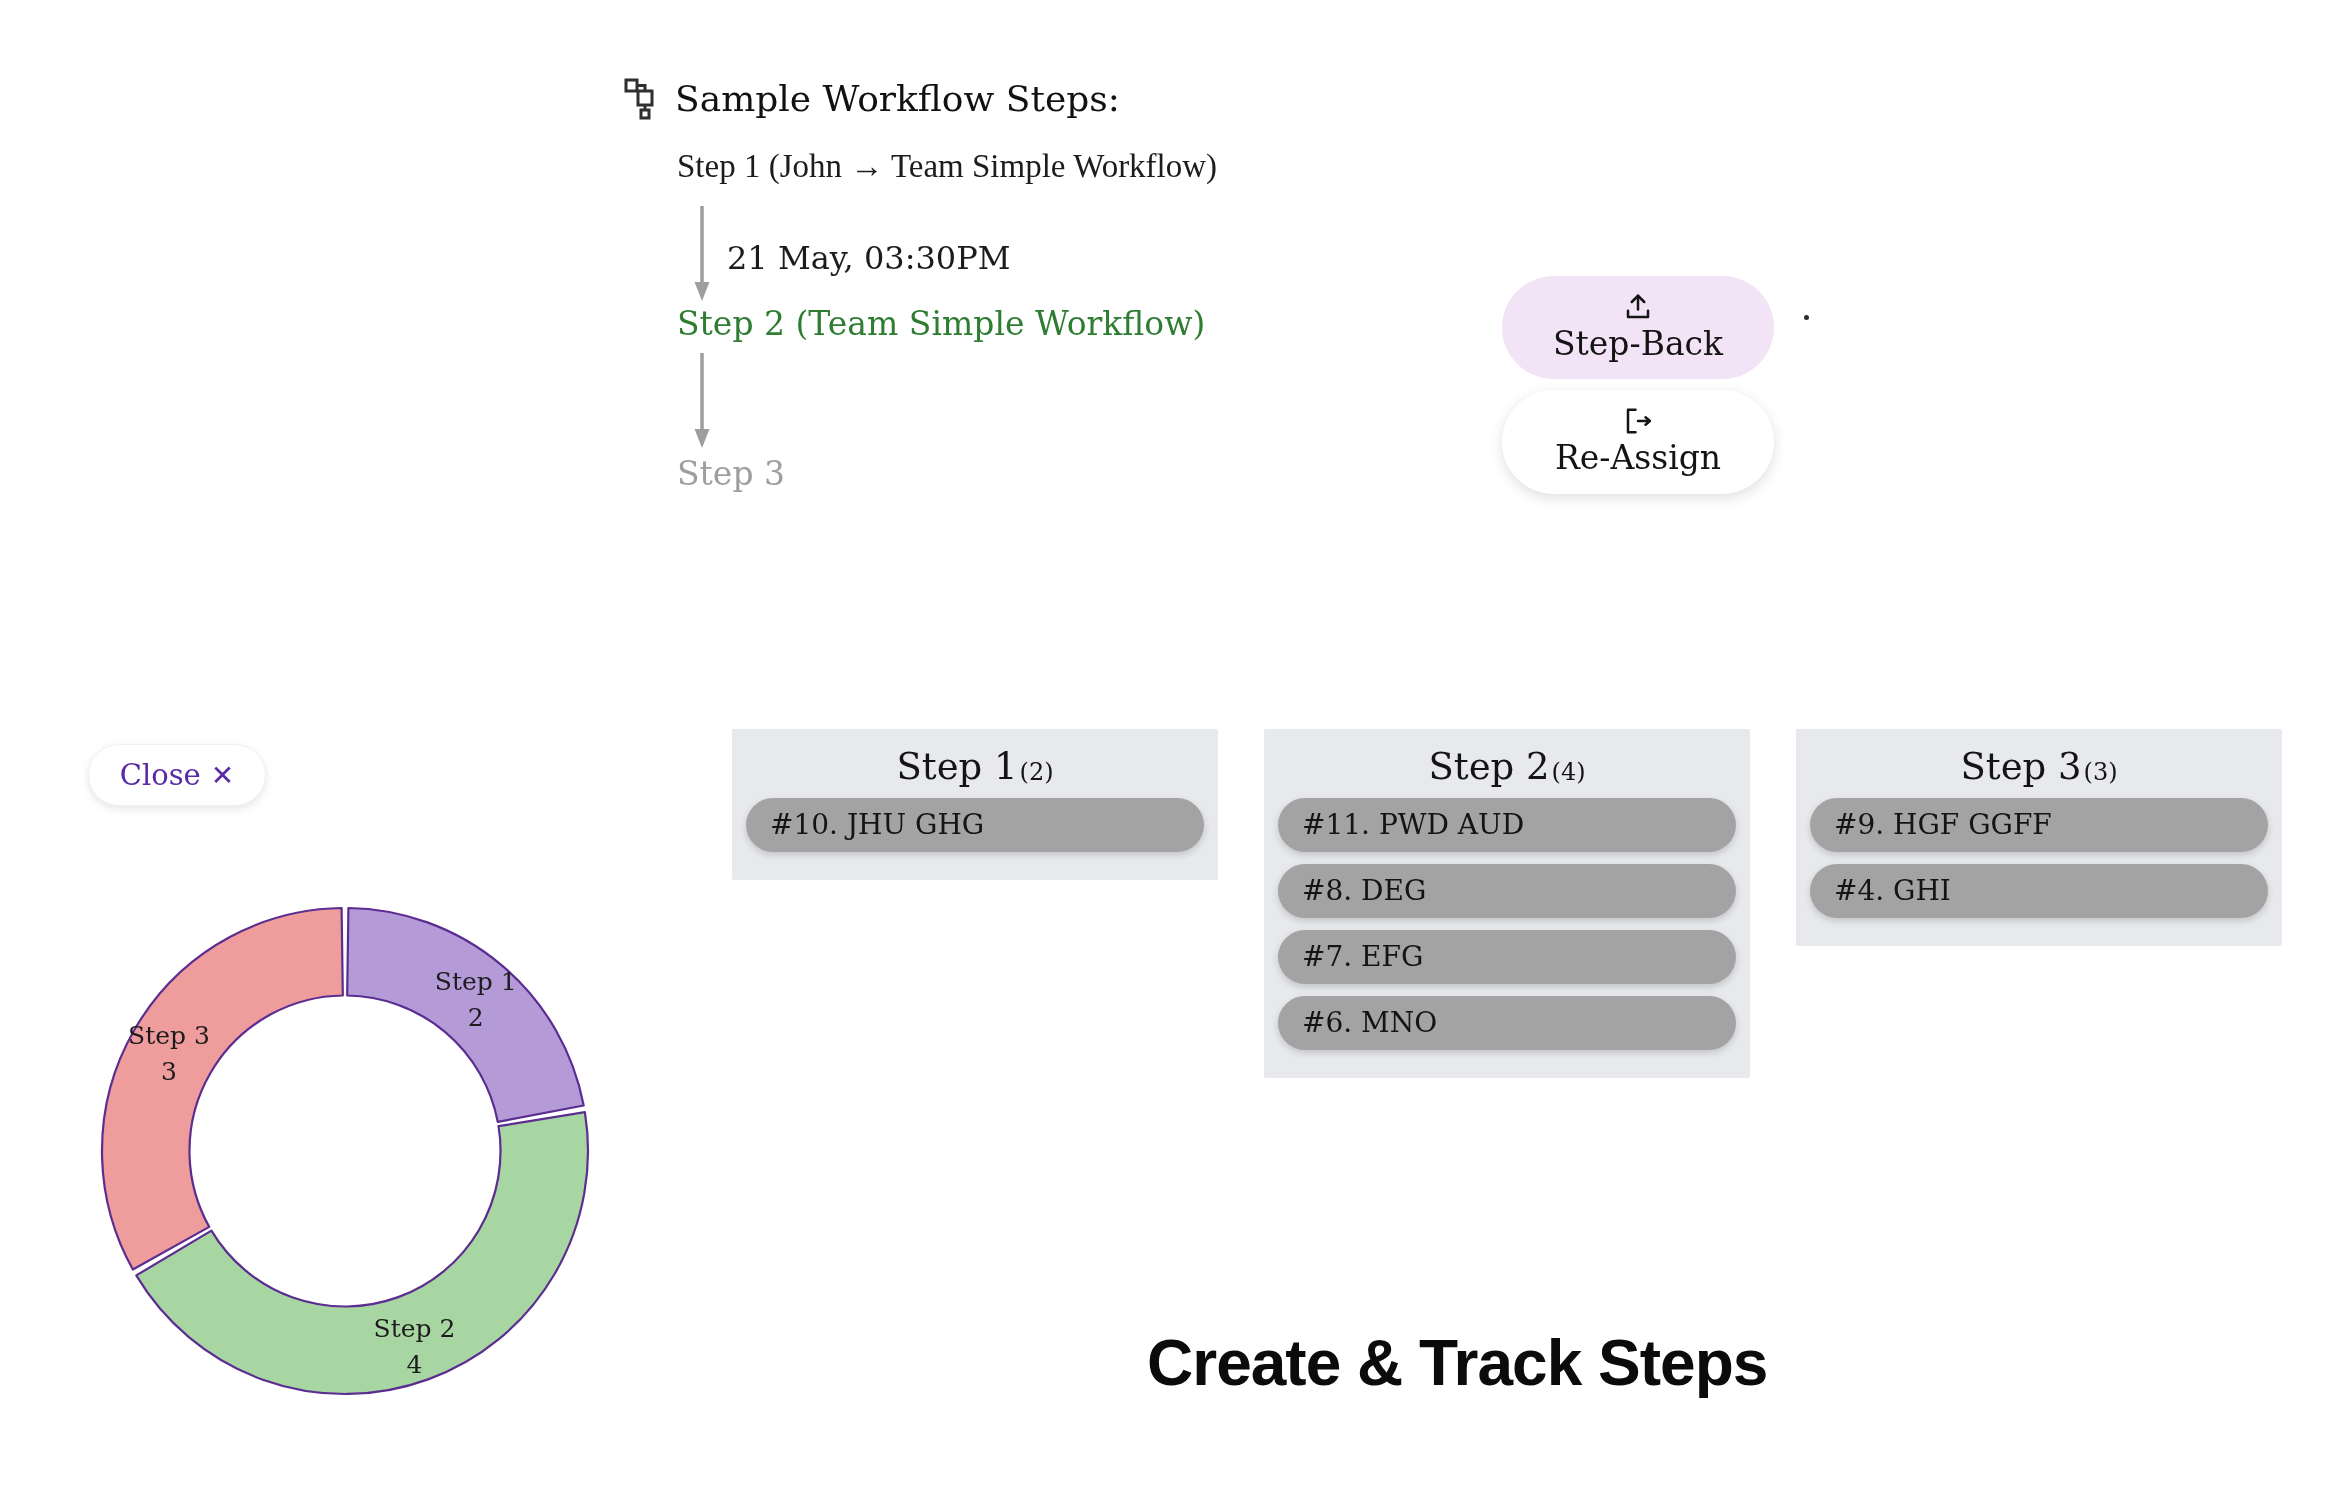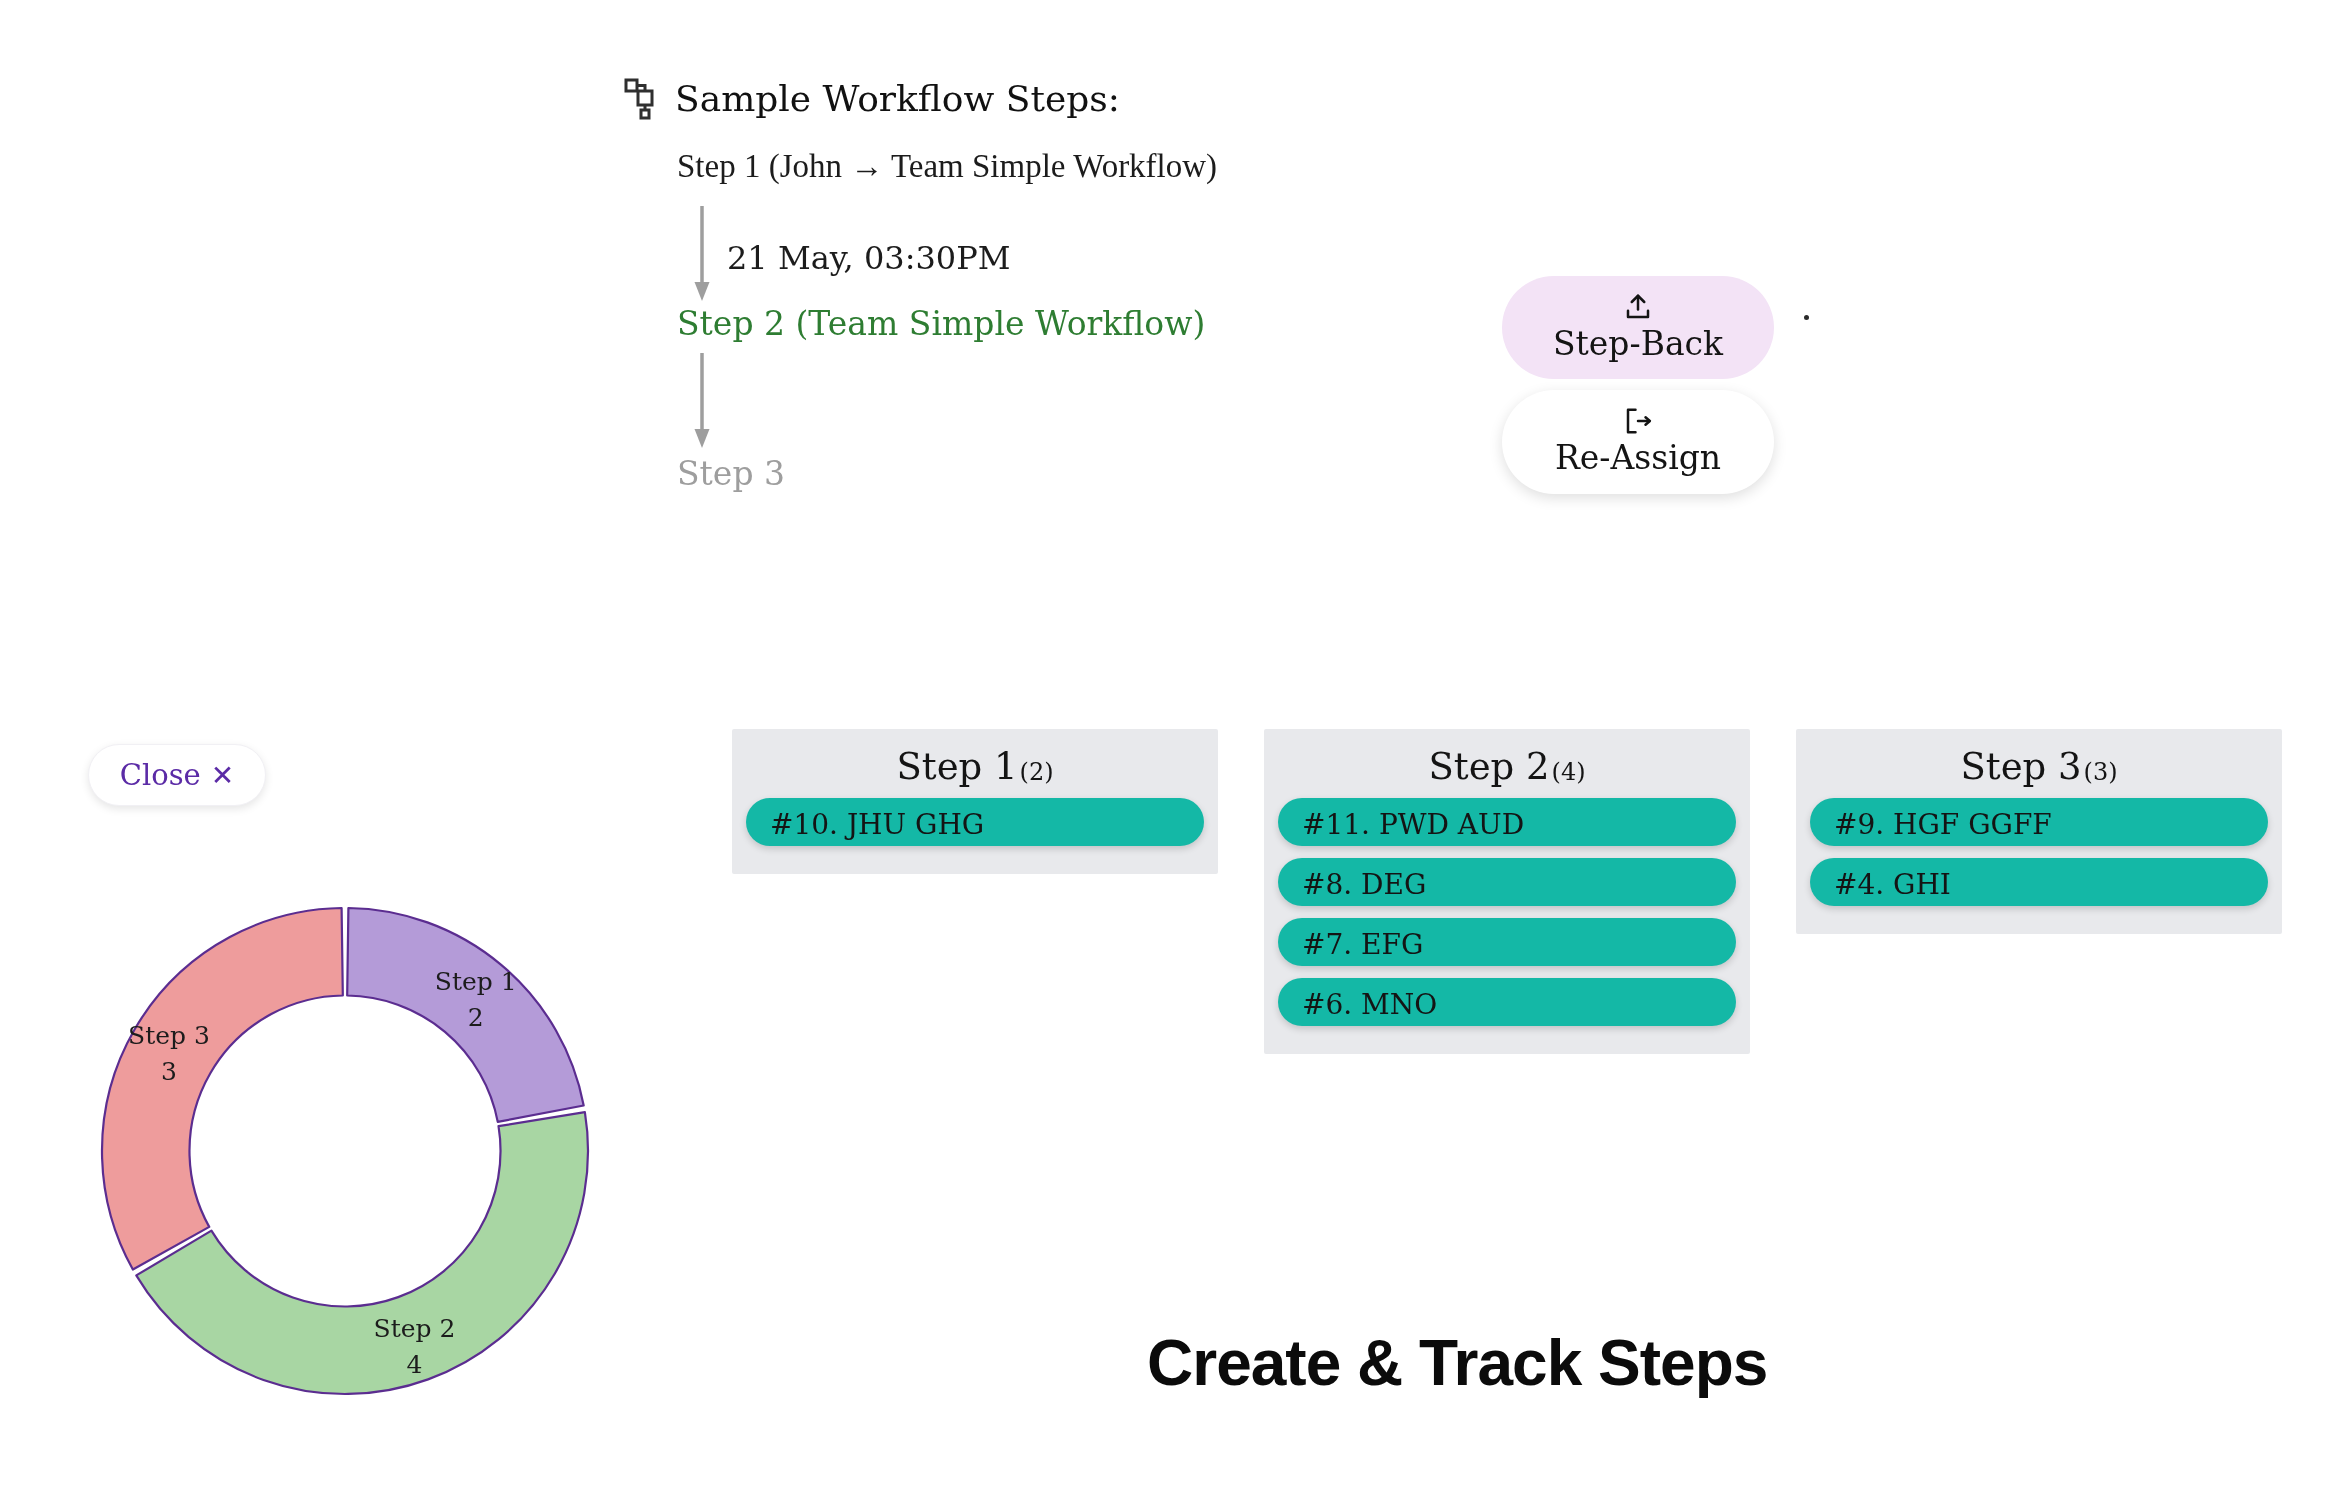--- a/index.html
+++ b/index.html
@@ -42,21 +42,21 @@
   .donut-label{font-family:"DejaVu Serif", serif;font-size:25px;fill:#1c1c1c;text-anchor:middle;}
 
   
   .panel{position:absolute;top:729px;width:486px;background:#e8e9ec;border-radius:2px;
          padding:10px 14px 16px;box-sizing:border-box;}
   .panel-1{left:732px;}
   .panel-2{left:1264px;}
   .panel-3{left:1796px;}
   .panel-title{text-align:center;font-size:37px;color:#141414;padding:6px 0 10px;}
   .panel-count{font-size:24px;position:relative;top:1px;margin-left:2px;}
-  .card{background:#14b8a6;height:48px;line-height:54px;border-radius:27px;margin-bottom:12px;
+  .card{background:#a3a3a3;height:54px;line-height:54px;border-radius:27px;margin-bottom:12px;
         padding:0 24px;font-size:28px;color:#141414;box-shadow:0 3px 7px rgba(0,0,0,0.16);
         white-space:nowrap;overflow:hidden;cursor:pointer;}
 
   
   .footer-title{position:absolute;left:1143px;top:1322px;margin:4px;
                 font-family:"Liberation Sans", sans-serif;font-weight:700;font-size:64px;
                 letter-spacing:-1px;color:#0b0b0b;white-space:nowrap;}
 </style>
 </head>
 <body>

